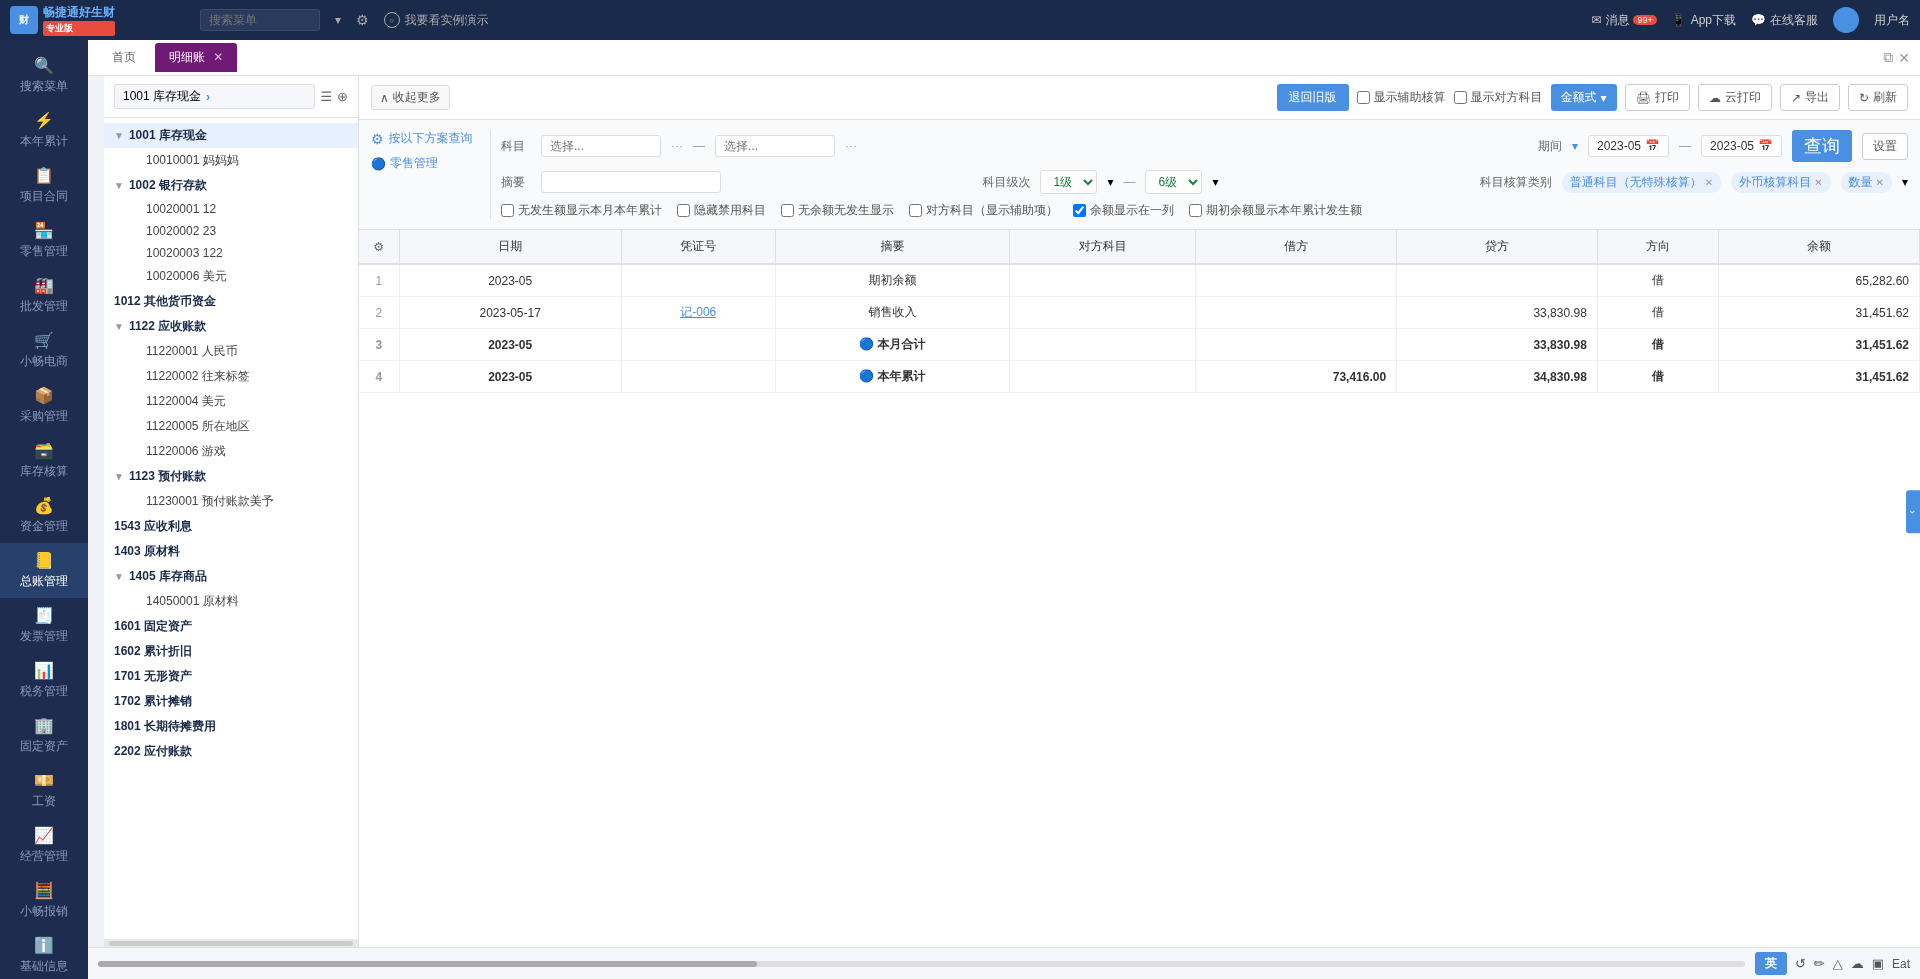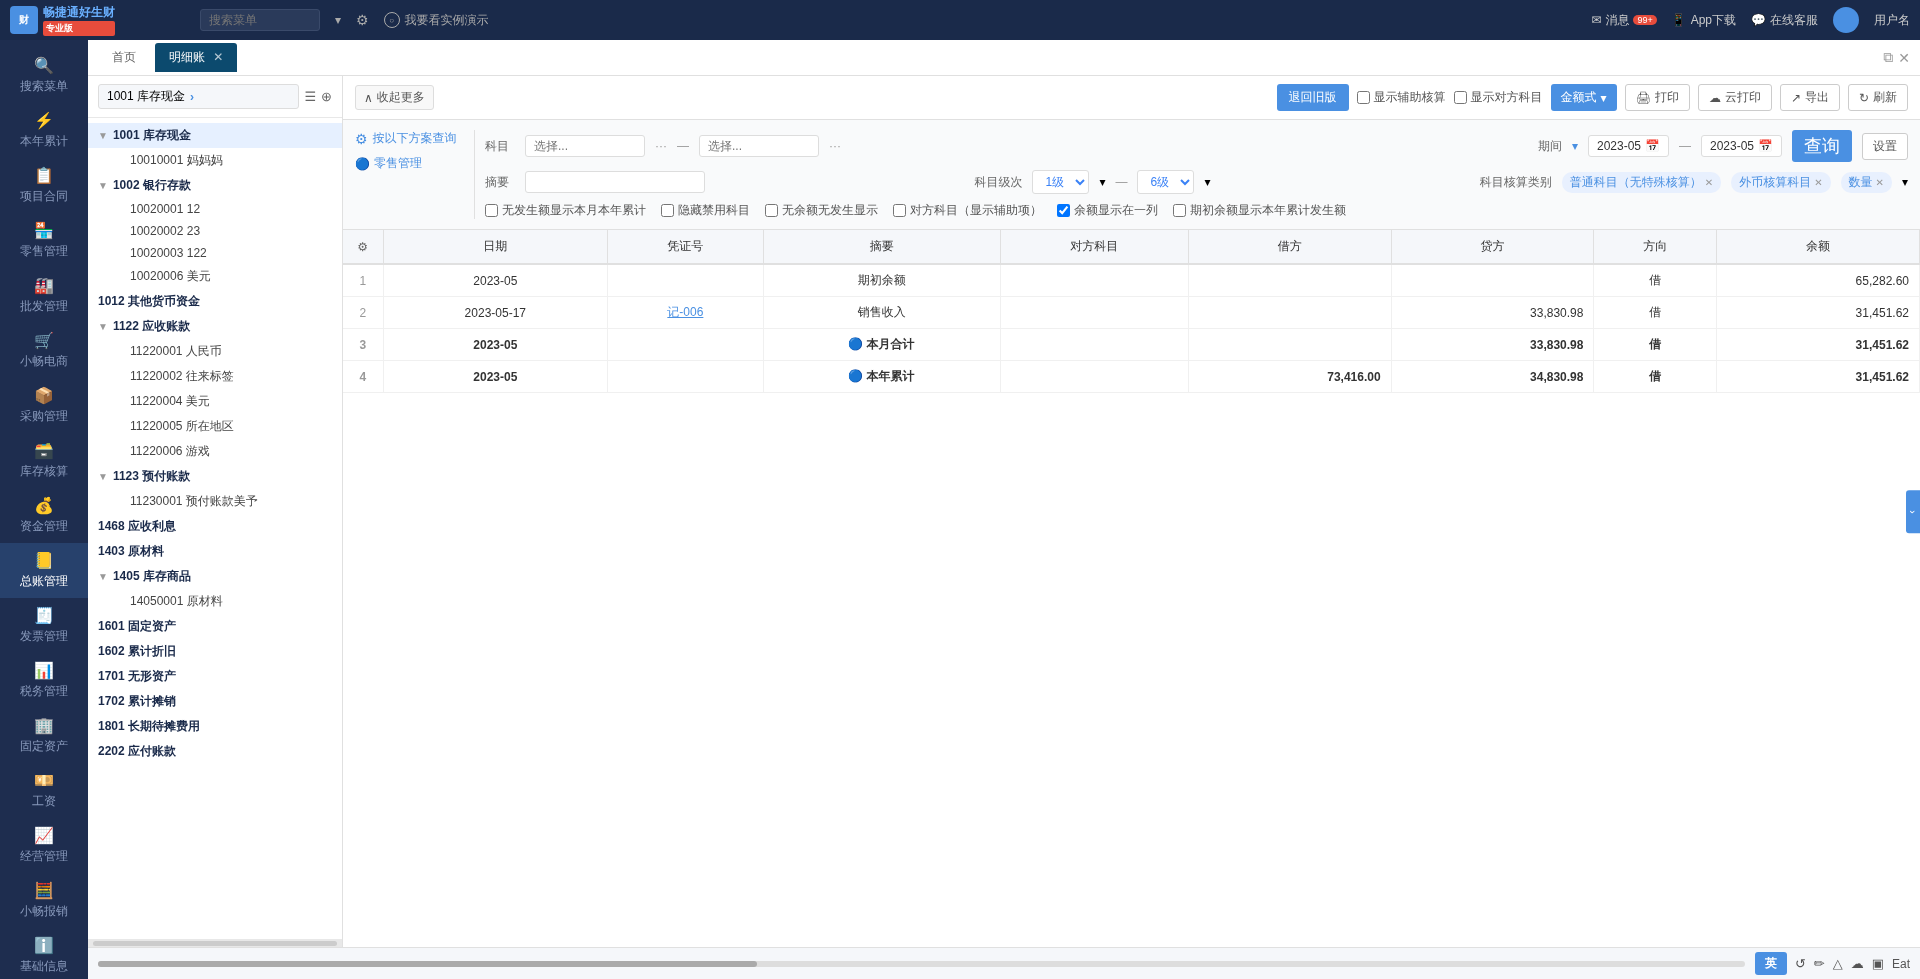--- a/index.html
+++ b/index.html
@@ -29,27 +29,27 @@
     .sidebar-item { display: flex; flex-direction: column; align-items: center; padding: 8px 4px; cursor: pointer; color: #8899bb; width: 100%; text-align: center; gap: 3px; font-size: 11px; }
     .sidebar-item.active { color: #fff; background: rgba(74,144,226,0.2); }
     .sidebar-item .si-icon { font-size: 16px; }
 
     
     .content-area { flex: 1; display: flex; flex-direction: column; overflow: hidden; background: #f0f2f5; }
 
     
     .tabbar { background: #fff; display: flex; align-items: center; padding: 0 10px; border-bottom: 1px solid #e0e0e0; height: 36px; flex-shrink: 0; gap: 5px; }
     .tab { padding: 6px 14px; cursor: pointer; color: #666; border-radius: 3px 3px 0 0; font-size: 12px; }
-    .tab.active { background: #0c4a6e; color: #fff; }
+    .tab.active { background: #701a75; color: #fff; }
     .tab-close { margin-left: 5px; cursor: pointer; opacity: 0.7; }
     .tabbar-actions { margin-left: auto; display: flex; gap: 5px; }
     .tabbar-action-btn { background: none; border: none; color: #999; cursor: pointer; font-size: 14px; }
 
     
-    .main-panel { flex: 1; display: flex; overflow: hidden; }
+    .main-panel { flex: 1; display: flex; overflow: hidden; margin-left: 16px; }
 
     
     .left-panel { width: 255px; background: #fff; border-right: 1px solid #e0e0e0; display: flex; flex-direction: column; flex-shrink: 0; overflow: hidden; }
     .left-panel-header { padding: 8px 10px; border-bottom: 1px solid #e8e8e8; display: flex; align-items: center; gap: 5px; }
     .account-selector { flex: 1; display: flex; align-items: center; gap: 5px; background: #f5f7fa; border: 1px solid #ddd; border-radius: 3px; padding: 3px 8px; cursor: pointer; }
     .account-selector-arrow { color: #4a90e2; font-weight: bold; }
     .left-panel-icons { display: flex; gap: 5px; }
     .left-panel-icon { color: #666; cursor: pointer; font-size: 13px; }
     .account-tree { flex: 1; overflow-y: auto; padding: 5px 0; }
     .tree-item { padding: 4px 10px; cursor: pointer; display: flex; align-items: center; gap: 3px; }
@@ -73,21 +73,21 @@
     .checkbox-label { display: flex; align-items: center; gap: 4px; color: #555; cursor: pointer; font-size: 12px; }
     input[type="checkbox"] { cursor: pointer; }
 
     
     .filter-area { background: #f9fafb; border-bottom: 1px solid #e0e0e0; padding: 10px 12px; flex-shrink: 0; }
     .filter-row { display: flex; align-items: center; gap: 10px; margin-bottom: 8px; }
     .filter-row:last-child { margin-bottom: 0; }
     .filter-label { color: #666; font-size: 12px; min-width: 30px; }
     .filter-input { border: 1px solid #ddd; border-radius: 3px; padding: 3px 8px; color: #999; font-size: 12px; background: #fff; min-width: 100px; }
     .filter-separator { color: #999; }
-    .filter-select { border: 1px solid #ddd; border-radius: 3px; padding: 3px 8px; font-size: 12px; background: #fff; color: #3b82f6; }
+    .filter-select { border: 1px solid #ddd; border-radius: 3px; padding: 3px 8px; font-size: 12px; background: #fff; color: #15803d; }
     .filter-date { border: 1px solid #ddd; border-radius: 3px; padding: 3px 8px; font-size: 12px; background: #fff; color: #333; display: flex; align-items: center; gap: 4px; }
     .period-label { color: #666; font-size: 12px; }
     .btn-query { background: #4a90e2; color: #fff; border: none; border-radius: 3px; padding: 4px 12px; cursor: pointer; font-size: 18px; }
     .btn-settings { background: #fff; color: #555; border: 1px solid #ccc; border-radius: 3px; padding: 4px 10px; cursor: pointer; font-size: 12px; }
     .filter-options { display: flex; align-items: center; gap: 15px; flex-wrap: wrap; }
     .tag-item { display: flex; align-items: center; gap: 3px; background: #e8f0fe; border-radius: 10px; padding: 2px 8px; color: #4a90e2; font-size: 11px; }
     .tag-close { cursor: pointer; color: #999; font-size: 10px; }
     .scheme-item { color: #4a90e2; cursor: pointer; font-size: 12px; display: flex; align-items: center; gap: 4px; }
 
     
@@ -304,21 +304,21 @@
             <span class="tree-label">11220006 游戏</span>
           </div>
           <div class="tree-item level1">
             <span class="tree-expand">▼</span>
             <span class="tree-label">1123 预付账款</span>
           </div>
           <div class="tree-item level2">
             <span class="tree-label">11230001 预付账款美予</span>
           </div>
           <div class="tree-item level1">
-            <span class="tree-label">1468 应收利息</span>
+            <span class="tree-label">1543 应收利息</span>
           </div>
           <div class="tree-item level1">
             <span class="tree-label">1403 原材料</span>
           </div>
           <div class="tree-item level1">
             <span class="tree-expand">▼</span>
             <span class="tree-label">1405 库存商品</span>
           </div>
           <div class="tree-item level2">
             <span class="tree-label">14050001 原材料</span>

